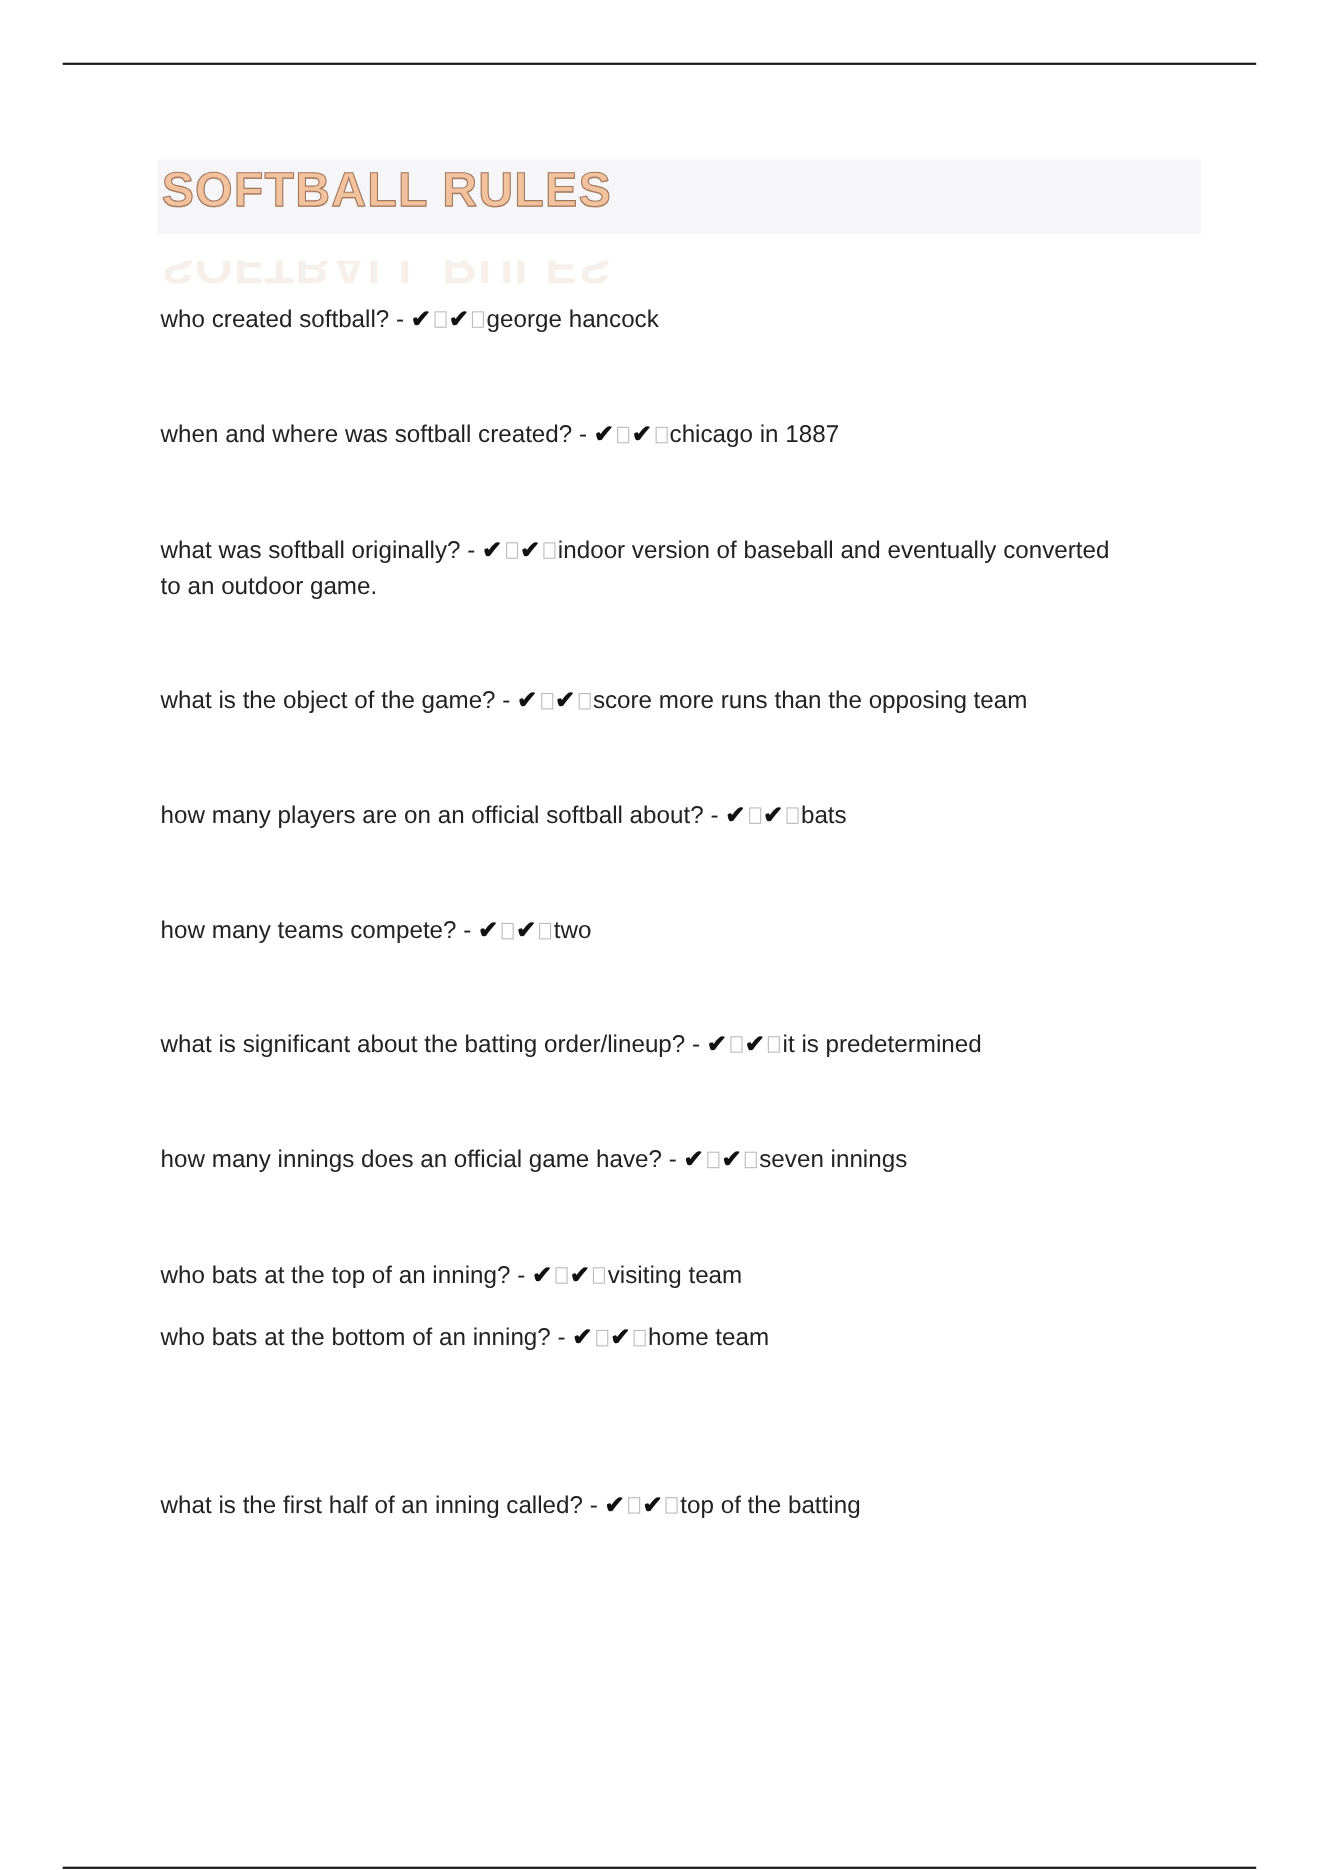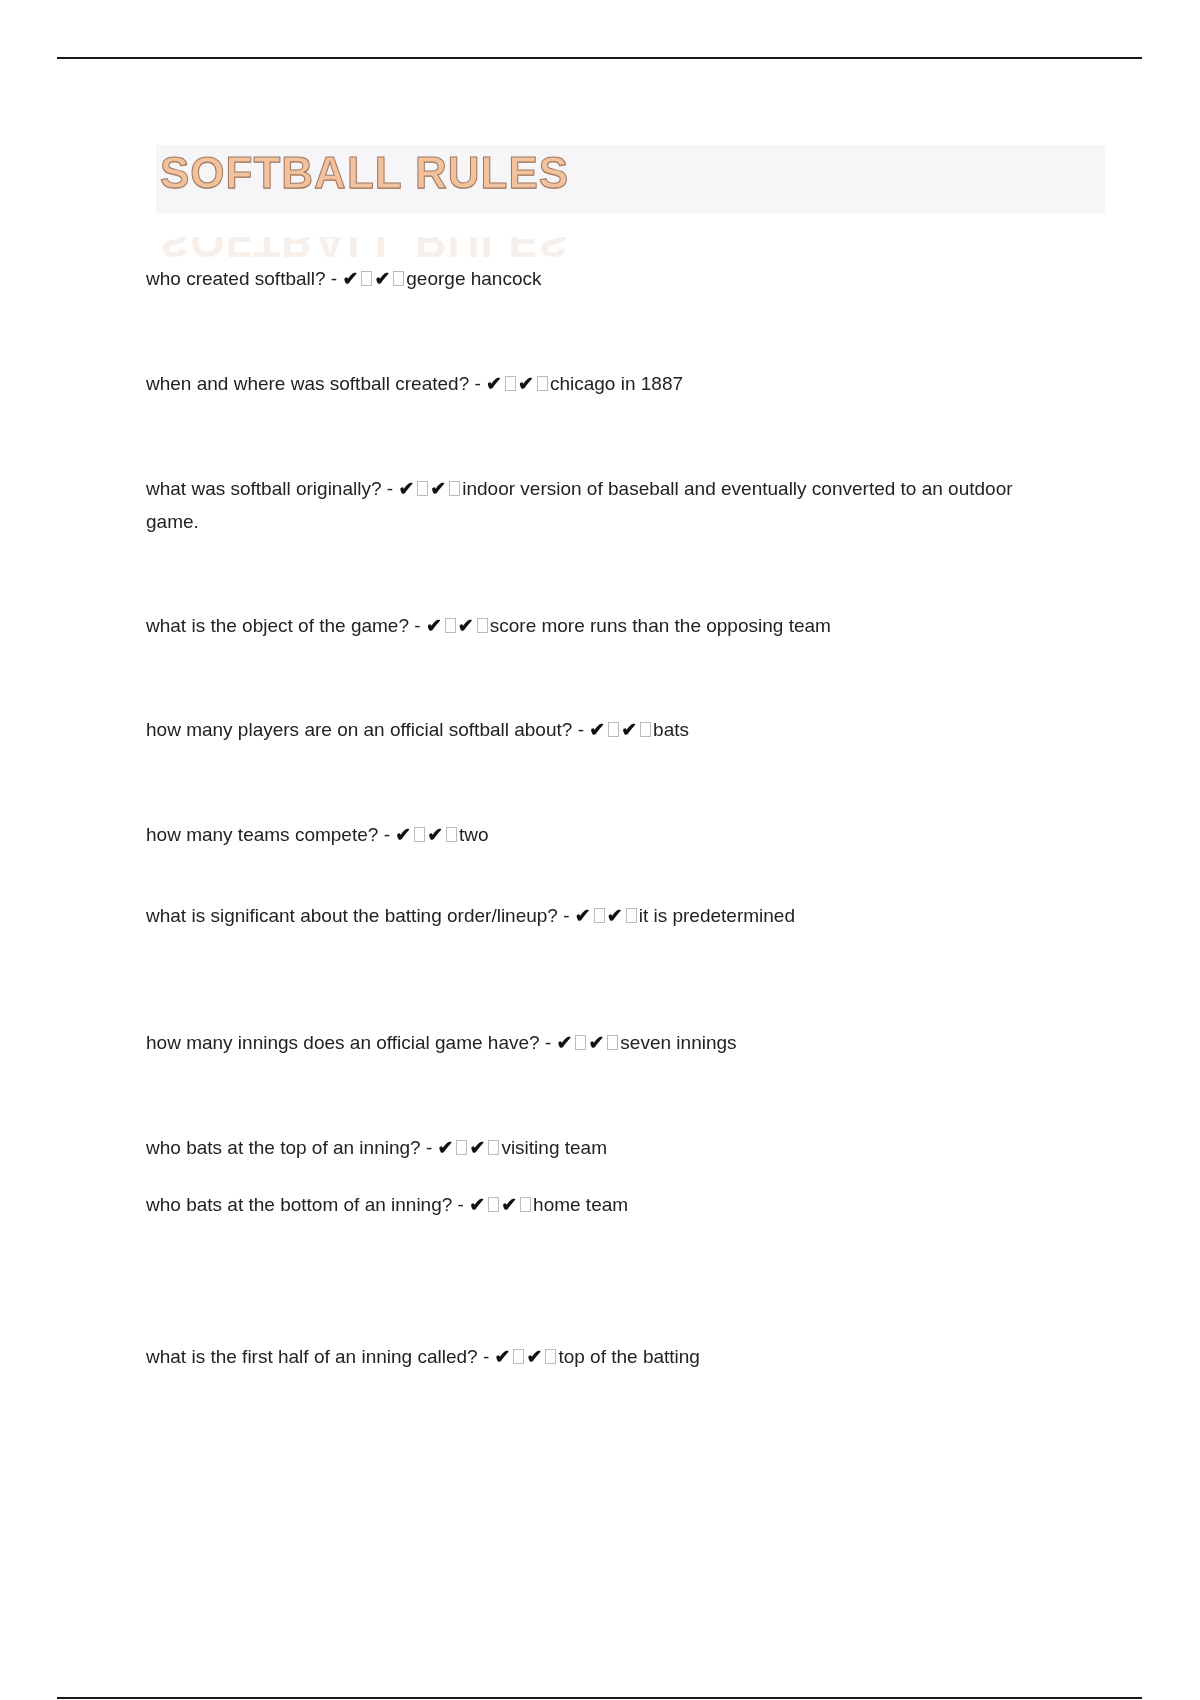--- a/index.html
+++ b/index.html
@@ -8,21 +8,20 @@
     font-family: "Liberation Sans", sans-serif; color: #222222;
   }
   .rule-line {
     position: absolute; left: 57px; width: 1085px; height: 2px; background: #1a1a1a;
   }
   .rule-top { top: 57px; }
   .rule-bottom { top: 1697px; }
   .title-band {
     position: absolute; left: 143px; top: 145px; width: 949px; height: 68px;
     background: #f6f6f8;
-    margin-left: 13px;
   }
   .title-text {
     position: absolute; left: 4px; top: 4px;
     font-family: "Liberation Sans", sans-serif; font-weight: bold;
     font-size: 44px; letter-spacing: 1px; line-height: 48px;
     color: #f2c29d;
     -webkit-text-stroke: 1px #a07860;
     text-shadow: 0 1px 0 #c99c7c;
   }
   .title-reflect {
@@ -30,21 +29,21 @@
     font-family: "Liberation Sans", sans-serif; font-weight: bold;
     font-size: 44px; letter-spacing: 1px; line-height: 48px;
     color: rgba(210,170,140,0.18);
     transform: scaleY(-1);
     transform-origin: 0 40px;
     height: 28px; overflow: hidden;
     pointer-events: none;
   }
   .qa {
     position: absolute; left: 146px; width: 880px;
-    font-size: 19px; line-height: 33px; color: #222222;
+    font-size: 22px; line-height: 33px; color: #222222; margin-top: 11px;
   }
   .qa .check { color: #111; font-weight: bold; }
   .qa .box {
     display: inline-block; width: 9px; height: 13px; border: 1px solid #bbbbbb;
     vertical-align: -1px; margin: 0 2px 0 3px;
   }
 </style>
 </head>
 <body>
 
@@ -84,21 +83,21 @@
   <span>-</span>
   <span class="check">✔</span><span class="box"></span><span class="check">✔</span><span class="box"></span><span>bats</span>
 </div>
 
 <div class="qa" style="top:818px">
   <span>how many teams compete?</span>
   <span>-</span>
   <span class="check">✔</span><span class="box"></span><span class="check">✔</span><span class="box"></span><span>two</span>
 </div>
 
-<div class="qa" style="top:899px">
+<div class="qa" style="top:921px">
   <span>what is significant about the batting order/lineup?</span>
   <span>-</span>
   <span class="check">✔</span><span class="box"></span><span class="check">✔</span><span class="box"></span><span>it is predetermined</span>
 </div>
 
 <div class="qa" style="top:1026px">
   <span>how many innings does an official game have?</span>
   <span>-</span>
   <span class="check">✔</span><span class="box"></span><span class="check">✔</span><span class="box"></span><span>seven innings</span>
 </div>

